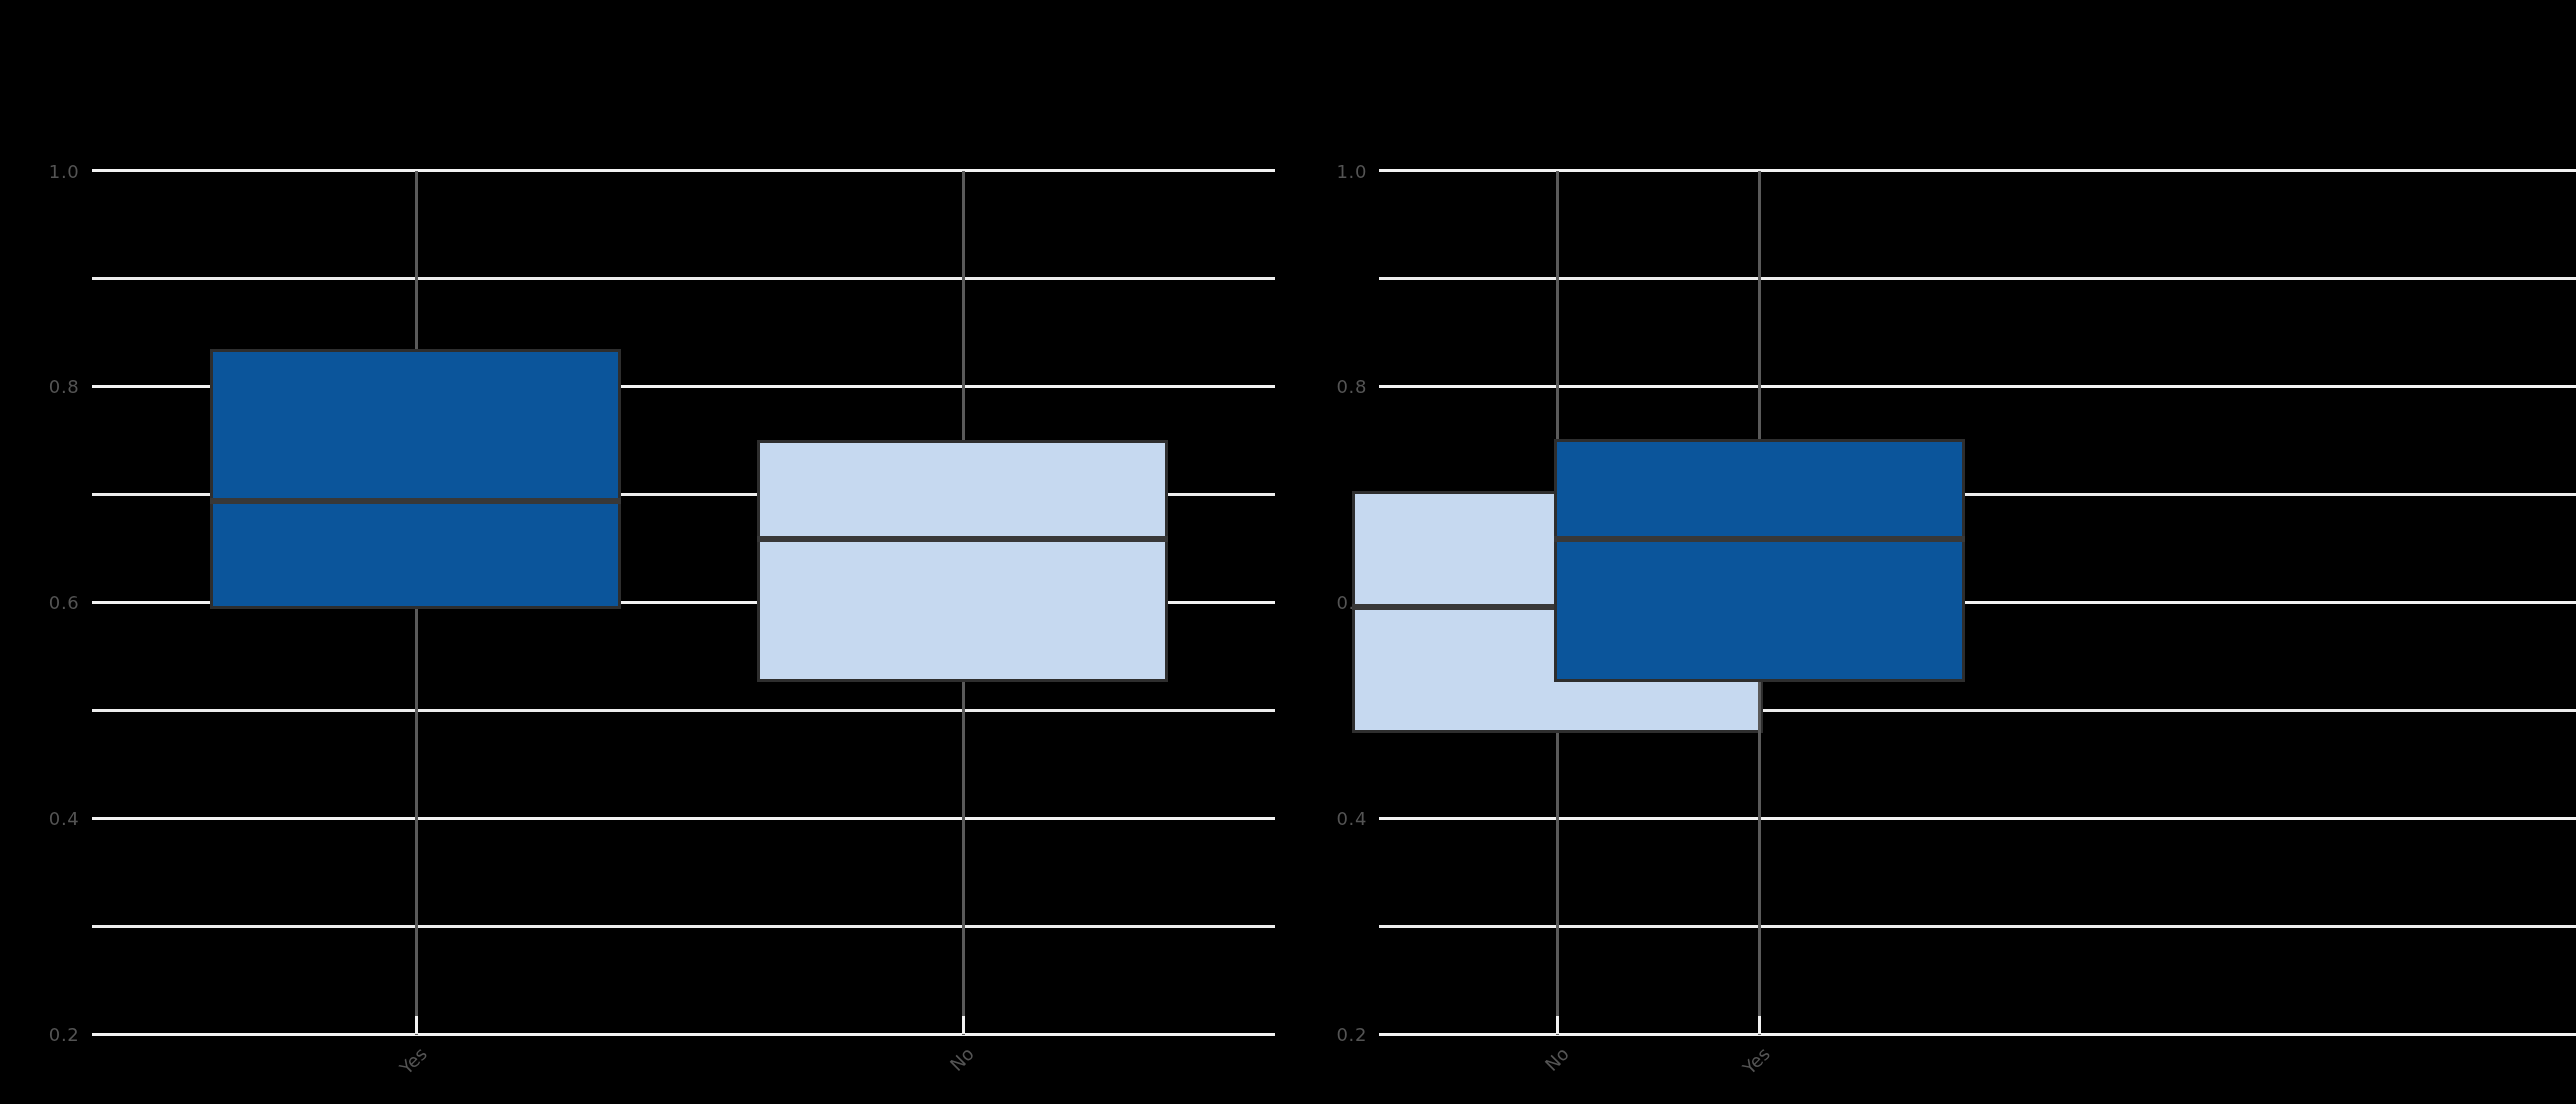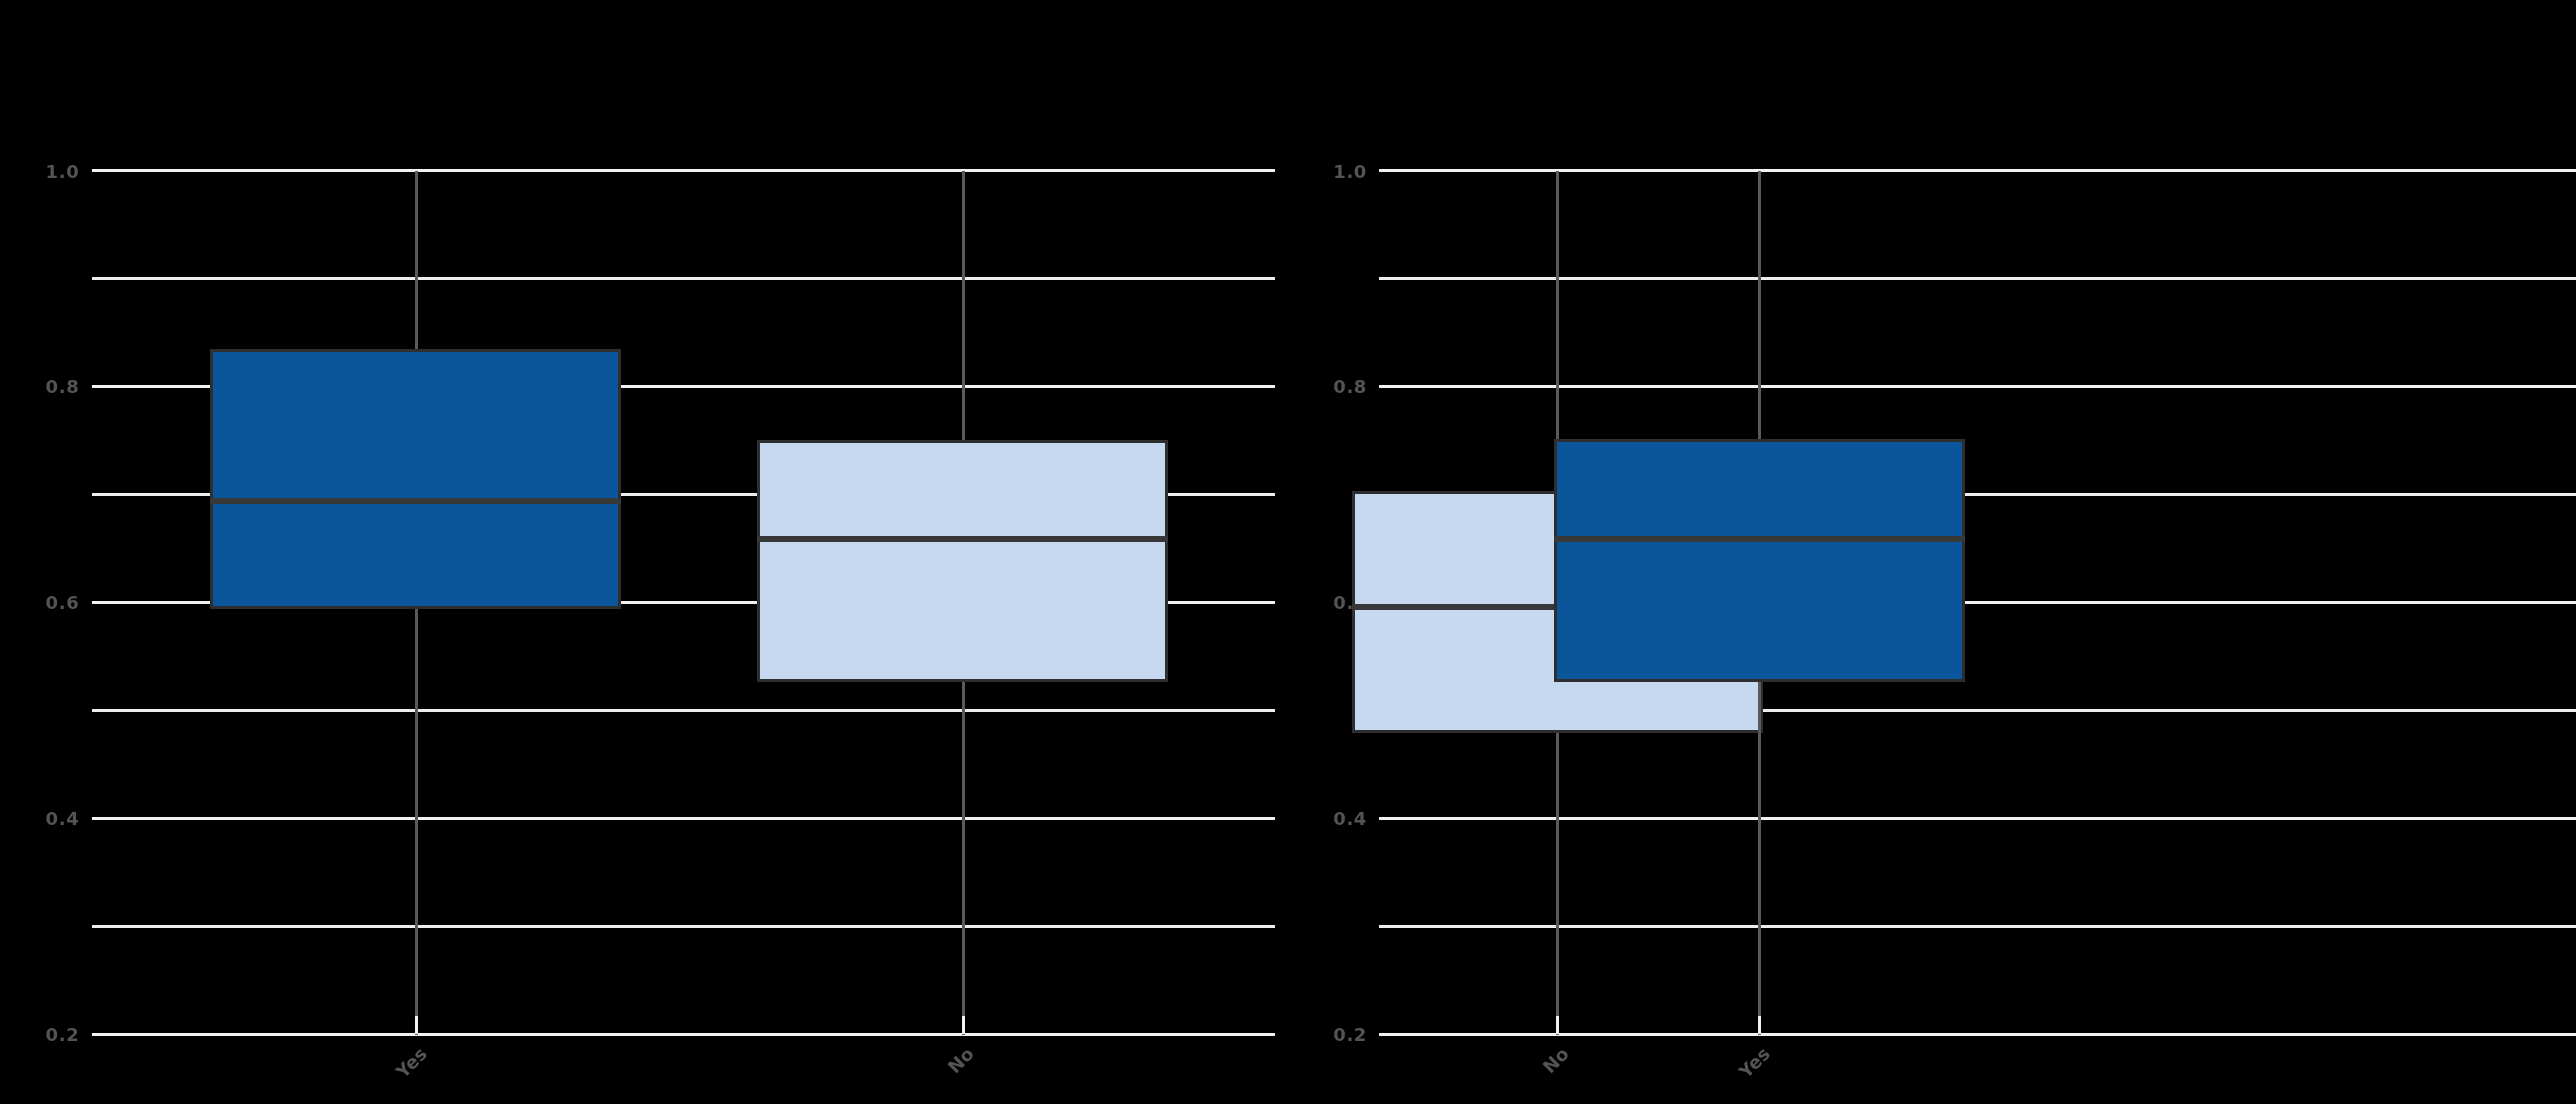--- a/index.html
+++ b/index.html
@@ -1,18 +1,18 @@
 <!DOCTYPE html>
 <html style="font-size:9.8px"><head>
 <meta charset="utf-8">
 <style>
   html,body{margin:0;padding:0;background:#000;}
   body{width:2576px;height:1104px;font-family:"DejaVu Sans","Liberation Sans",sans-serif;overflow:hidden;}
   #root{position:relative;width:2576px;height:1104px;background:#000;}
-  .panel{position:absolute;top:0;height:952px;font-weight:bold;}
+  .panel{position:absolute;top:0;height:952px;}
   .gridline{position:absolute;height:2.5px;background:#f2f2f2;left:0;}
   .gridline.minor{background:#ededed;}
   .ytick-label{position:absolute;color:#545454;font-size:18px;letter-spacing:0.6px;text-align:right;white-space:nowrap;transform:translateY(-50%);}
   .xtick{position:absolute;width:2.5px;background:#f2f2f2;}
   .xtick-label{position:absolute;color:#545454;font-size:18px;white-space:nowrap;transform-origin:right top;transform:rotate(-45deg);text-align:right;}
   .axisline{position:absolute;height:3.1px;background:#f2f2f2;left:0;}
   .centerline{position:absolute;width:2.5px;background:#5a5a5a;}
   .box{position:absolute;box-sizing:border-box;border:3.7px solid #2e2e2e;}
   .median{position:absolute;height:5.5px;background:#383838;}
 </style>

